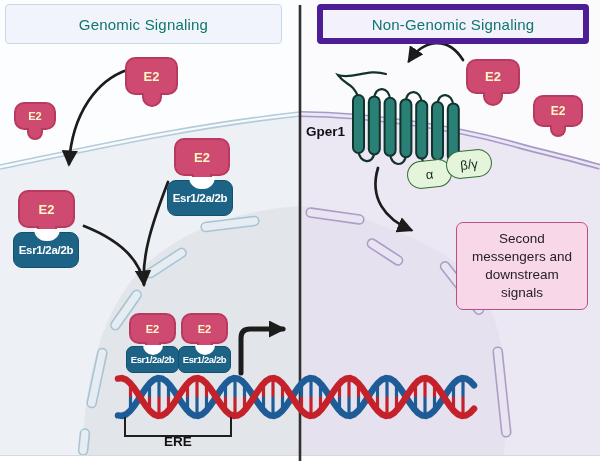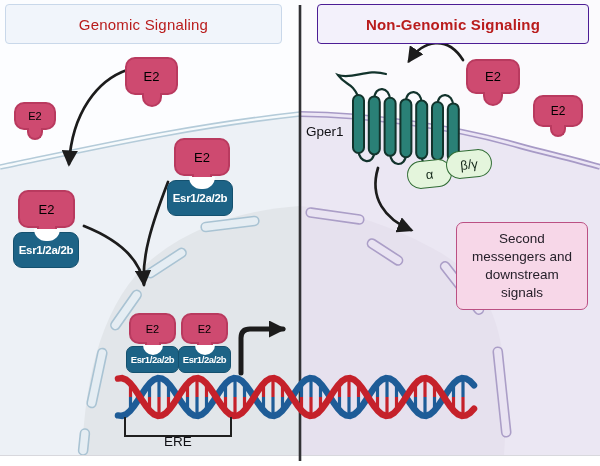--- a/index.html
+++ b/index.html
@@ -7,31 +7,31 @@
   .stage{
     position:relative;width:600px;height:466px;overflow:hidden;
     background:#ffffff;
     font-family:"Liberation Sans", sans-serif;
     box-shadow: inset 0 0 0 2px #4b4b4e;
   }
   .stage svg{position:absolute;left:0;top:0;}
   .abs{position:absolute;}
   .hdr{
     position:absolute;display:flex;align-items:center;justify-content:center;
-    font-size:15px;color:#b91c1c;border-radius:4px;letter-spacing:.2px;
+    font-size:15px;color:#0f766e;border-radius:4px;letter-spacing:.2px;
   }
   .hdr.gen{background:#f1f5fb;border:1px solid #c9d8ea;}
-  .hdr.non{background:#f3f1fb;border:1px solid #4c1d95;font-weight:bold;}
+  .hdr.non{background:#f3f1fb;border:6px solid #4c1d95;}
 
   .e2box{position:absolute;}
   .e2box .body{
     position:absolute;inset:0;z-index:2;
     background:var(--e2_fill);border:2px solid var(--e2_border);border-radius:10px;
     display:flex;align-items:center;justify-content:center;
-    color:#000000;font-weight:400;
+    color:#fef9c3;font-weight:700;
   }
   .e2box .bump{
     position:absolute;z-index:3;left:50%;transform:translateX(-50%);
     top:calc(100% - 2.5px);width:20px;height:14px;
     background:var(--e2_fill);
     border:2px solid var(--e2_border);border-top:none;
     border-radius:0 0 10px 10px;
   }
   .e2box.sm .bump{width:16px;height:12px;border-radius:0 0 8px 8px;}
   .e2box .bump.ring::after{
@@ -47,21 +47,21 @@
     color:#fff;font-weight:600;font-size:11.5px;letter-spacing:-.3px;text-align:center;
   }
   .esr.sm{font-size:9.5px;letter-spacing:-.4px;border-radius:7px;}
 
   .gsub{
     position:absolute;background:var(--gprotein_fill);
     border:1.6px solid var(--gprotein_border);border-radius:15px;
     display:flex;align-items:center;justify-content:center;
     font-size:13px;color:#14281a;transform:rotate(-6deg);
   }
-  .lbl{position:absolute;color:#101014;}
+  .lbl{position:absolute;color:#101014;font-weight:bold;}
   .msgbox{
     position:absolute;background:var(--box_fill);
     border:1.5px solid var(--box_border);border-radius:7px;
     color:#26202a;font-size:13.5px;line-height:1.32;text-align:center;
     display:flex;align-items:center;justify-content:center;padding:6px 8px;
   }
 </style>
 </head>
 <body>
 

